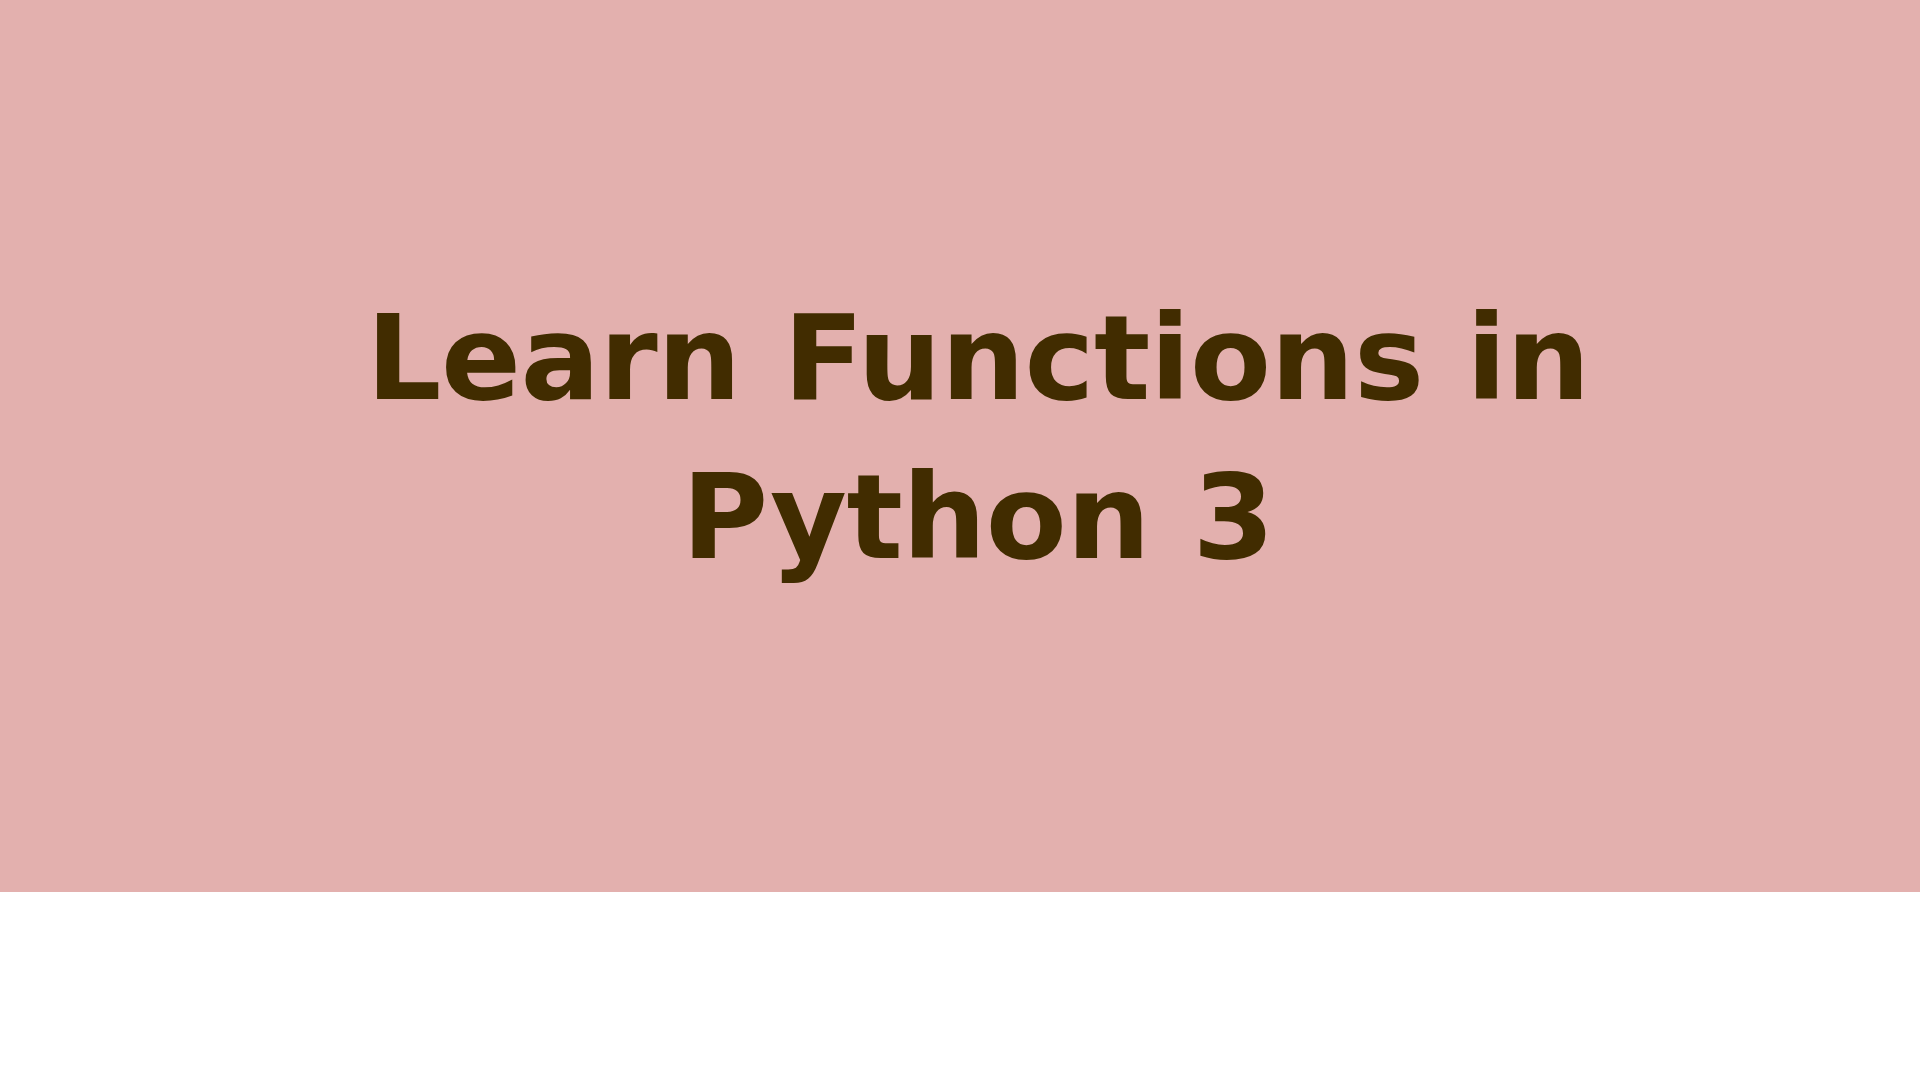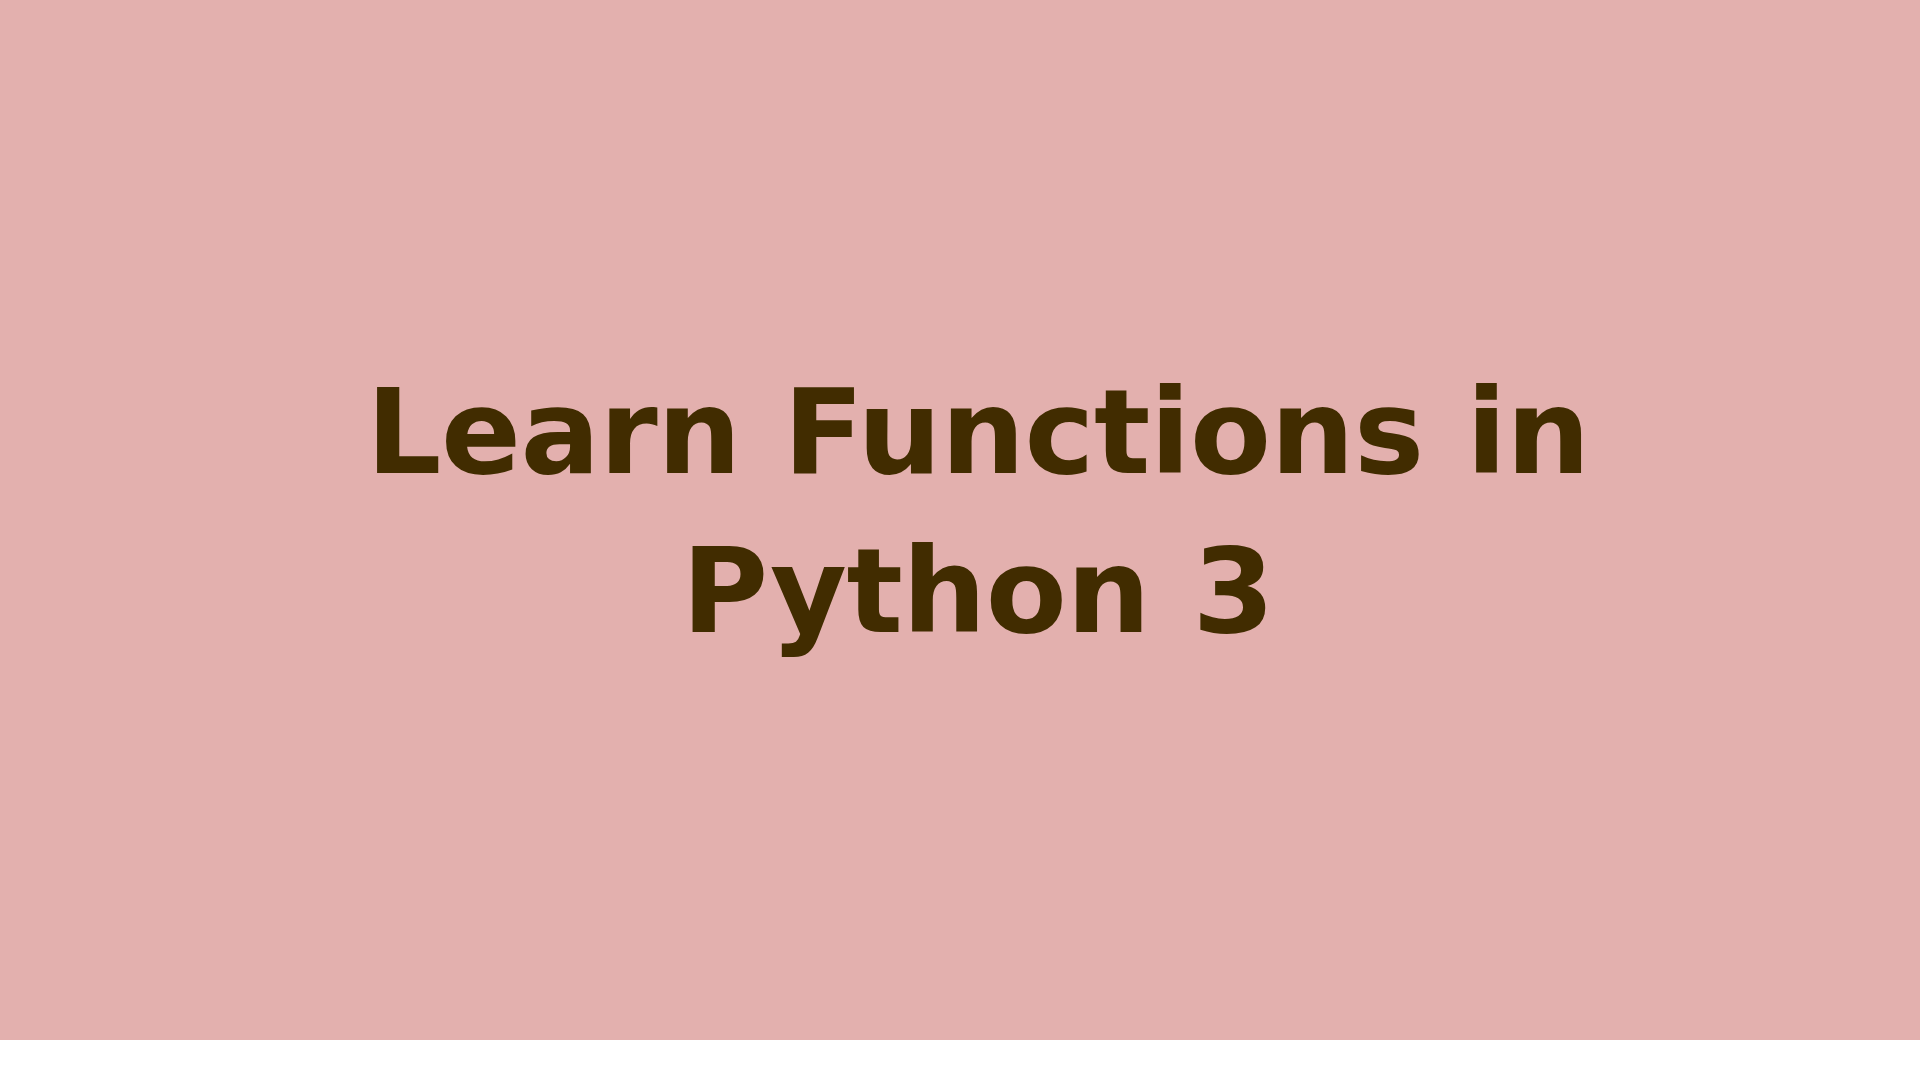--- a/index.html
+++ b/index.html
@@ -12,21 +12,21 @@
     width: 1920px;
     height: 1080px;
     overflow: hidden;
     font-family: "DejaVu Sans", "Liberation Sans", sans-serif;
   }
 
   #title-card {
     position: relative;
     box-sizing: border-box;
     width: 1920px;
-    height: 1040px;
+    height: 892px;
     background: #e3b0ae;
     display: flex;
     align-items: center;
     justify-content: center;
     overflow: hidden;
     padding-left: 36px;
   }
 
   #title-block {
     width: 1400px;

